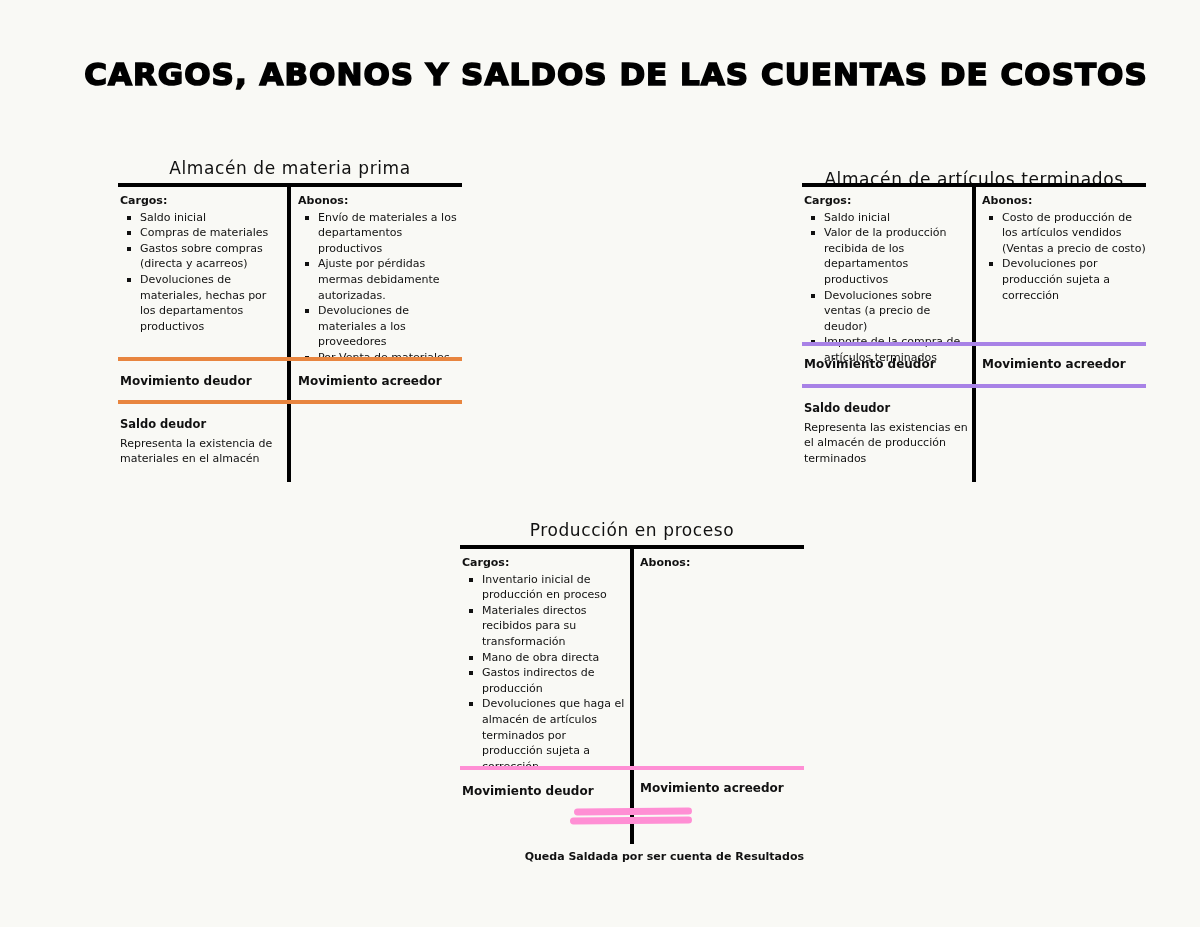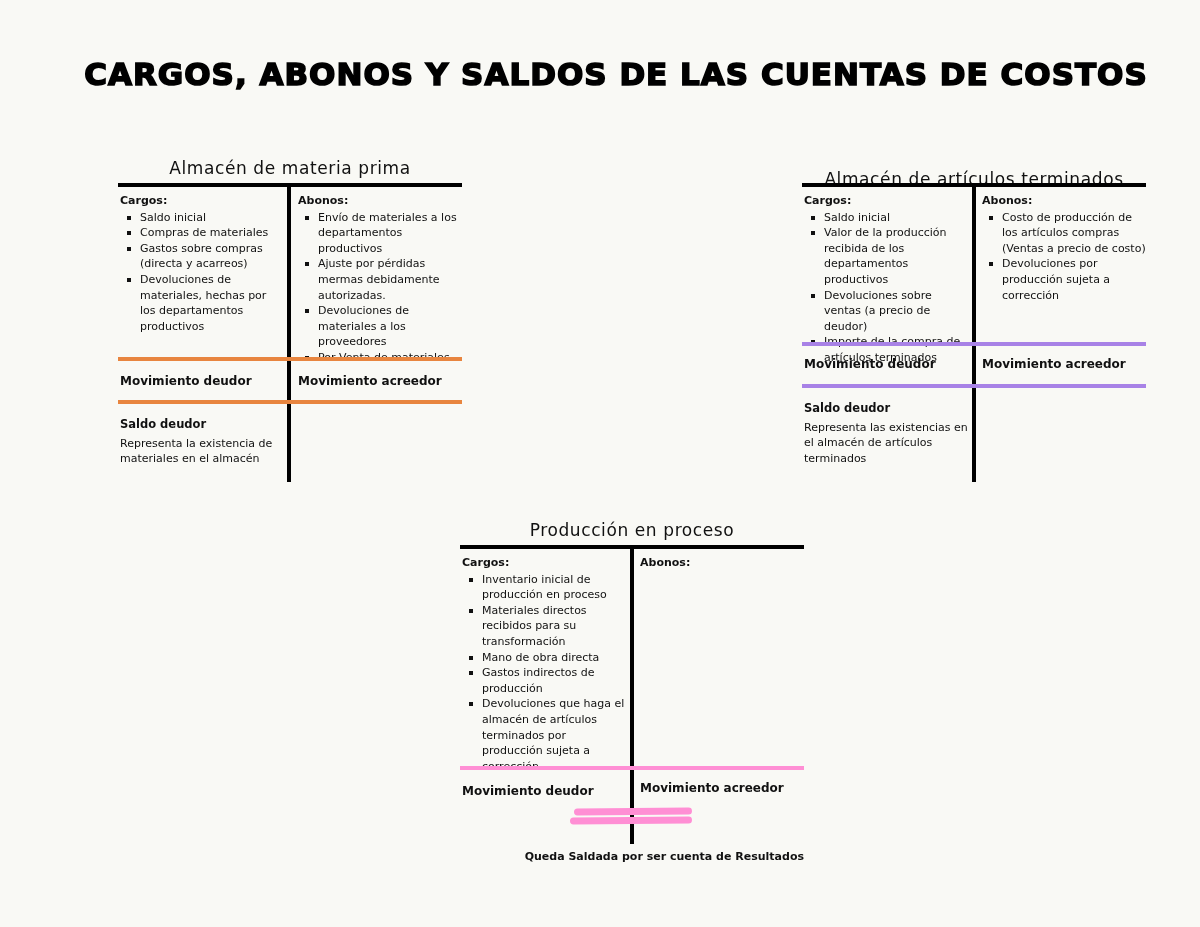--- a/index.html
+++ b/index.html
@@ -101,33 +101,33 @@
     <ul>
       <li>Saldo inicial</li>
       <li>Valor de la producción recibida de los departamentos productivos</li>
       <li>Devoluciones sobre ventas (a precio de deudor)</li>
       <li>Importe de la compra de artículos terminados</li>
     </ul>
   </div>
   <div class="col" style="left:180px; top:38px; width:164px;">
     <div class="head">Abonos:</div>
     <ul>
-      <li>Costo de producción de los artículos compras (Ventas a precio de costo)</li>
+      <li>Costo de producción de los artículos vendidos (Ventas a precio de costo)</li>
       <li>Devoluciones por producción sujeta a corrección</li>
     </ul>
   </div>
 
   <div class="hline colored" style="top:187px; background:#a882e6;"></div>
   <div class="row-label" style="left:2px; top:202px;">Movimiento deudor</div>
   <div class="row-label" style="left:180px; top:202px;">Movimiento acreedor</div>
   <div class="hline colored" style="top:229px; background:#a882e6;"></div>
 
   <div class="col" style="left:2px; top:246px; width:166px;">
     <div class="saldo-head">Saldo deudor</div>
-    <div class="saldo-text">Representa las existencias en el almacén de artículos terminados</div>
+    <div class="saldo-text">Representa las existencias en el almacén de producción terminados</div>
   </div>
 </div>
 
 <div class="acct" style="left:428px; top:517px; width:344px; height:355px;">
   <div class="acct-title" style="top:3px;">Producción en proceso</div>
   <div class="hline top" style="top:28px;"></div>
   <div class="vline" style="left:170px; top:28px; height:299px;"></div>
 
   <div class="col" style="left:2px; top:38px; width:166px;">
     <div class="head">Cargos:</div>

